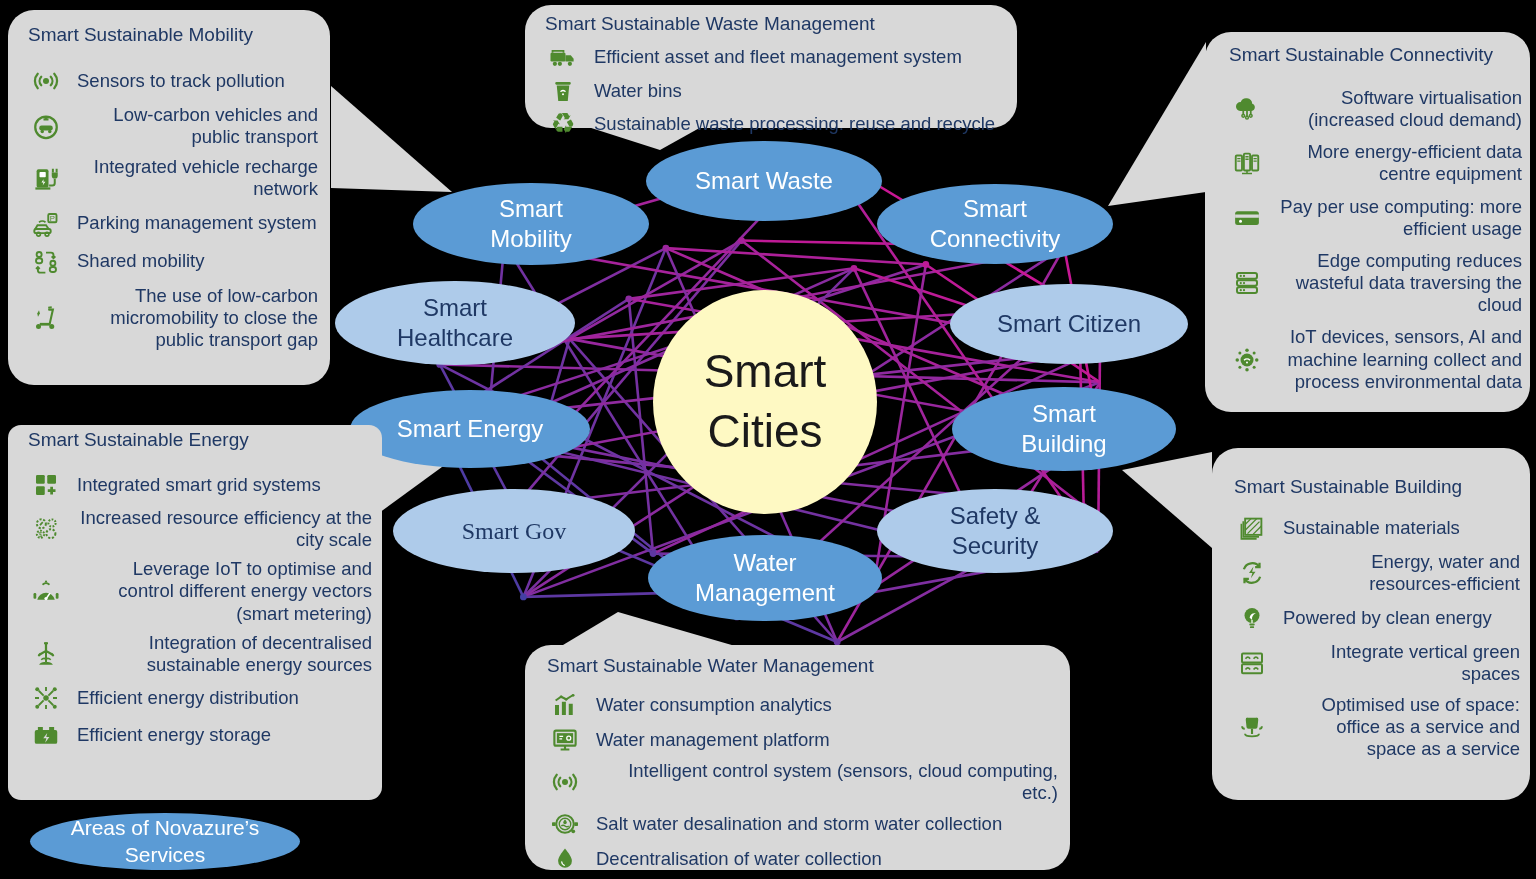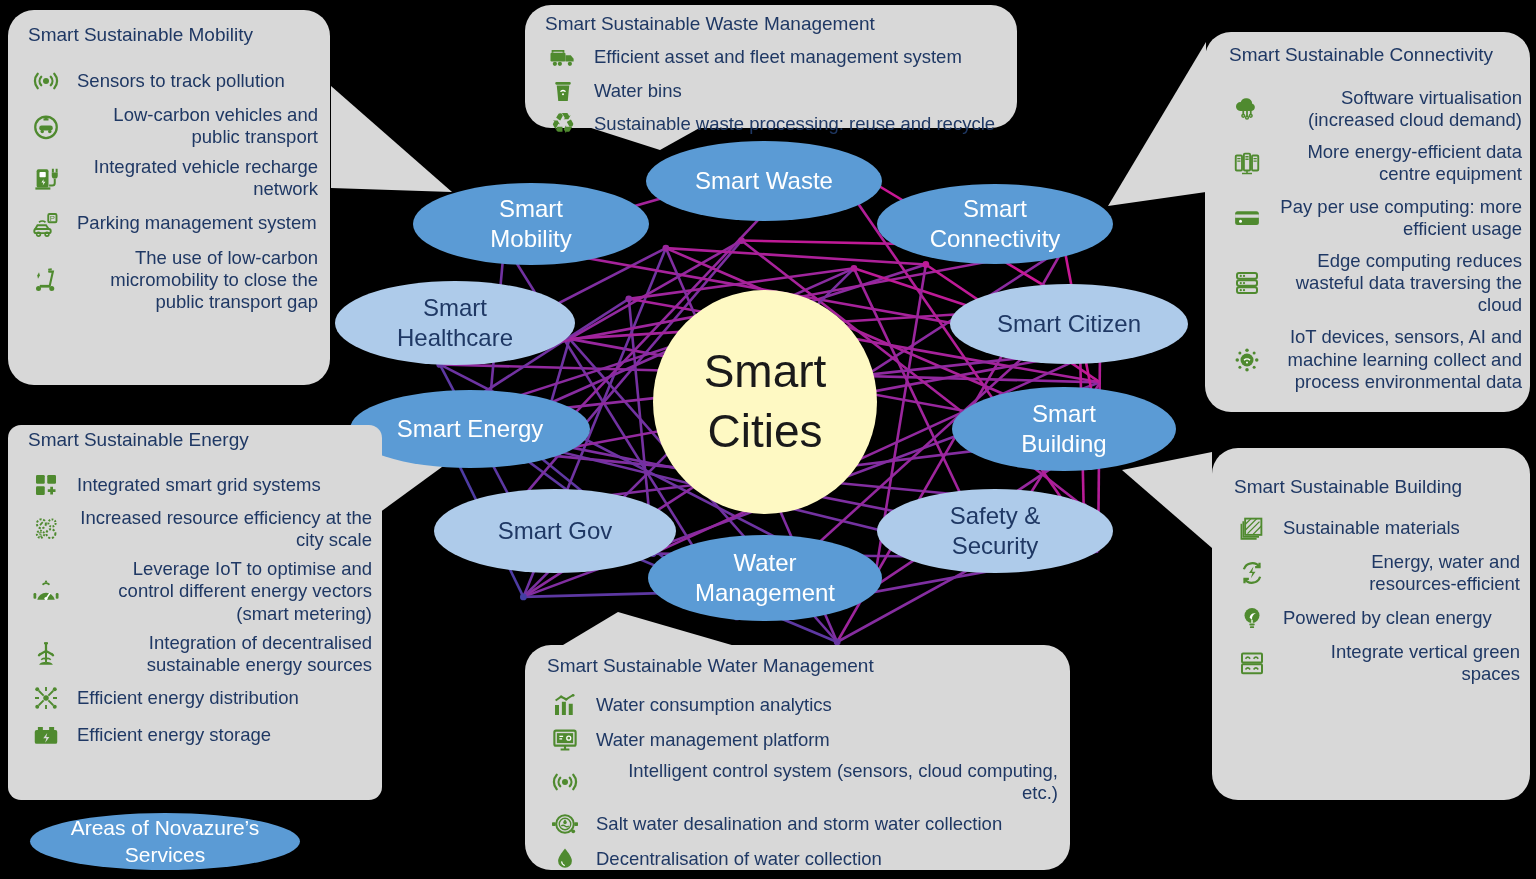--- a/index.html
+++ b/index.html
@@ -43,21 +43,21 @@
   #el-smart-mobility .nlabel{max-width:130px;}
   #el-smart-waste{left:646px;top:141px;width:236px;height:80px;}
   #el-smart-connectivity{left:877px;top:184px;width:236px;height:80px;}
   #el-smart-connectivity .nlabel{max-width:165px;}
   #el-smart-healthcare{left:335px;top:281px;width:240px;height:84px;}
   #el-smart-healthcare .nlabel{max-width:145px;}
   #el-smart-citizen{left:950px;top:284px;width:238px;height:80px;}
   #el-smart-energy{left:350px;top:390px;width:240px;height:78px;}
   #el-smart-building{left:952px;top:387px;width:224px;height:84px;}
   #el-smart-building .nlabel{max-width:120px;}
-  #el-smart-gov{left:434px;top:489px;width:242px;height:84px;}
+  #el-smart-gov{left:393px;top:489px;width:242px;height:84px;font-family:Liberation Serif, serif;}
   #el-safety-security{left:877px;top:489px;width:236px;height:84px;}
   #el-safety-security .nlabel{max-width:135px;}
   #el-water-management{left:648px;top:535px;width:234px;height:86px;}
   #el-water-management .nlabel{max-width:185px;}
 
   #center-circle{position:absolute;left:653px;top:290px;width:224px;height:224px;border-radius:50%;
     background:#fef9c3;display:flex;align-items:center;justify-content:center;text-align:center;}
   #center-circle .clabel{font-size:46px;line-height:1.3;color:#1a1a1a;max-width:160px;}
 
   #legend-ellipse{left:30px;top:813px;width:270px;height:57px;}
@@ -242,20 +242,33 @@
               <circle cx="6" cy="20.2" r="1.5" fill="none" stroke="#4F8A2F" stroke-width="1.3"></circle>
               <circle cx="12.8" cy="20.2" r="1.5" fill="none" stroke="#4F8A2F" stroke-width="1.3"></circle>
               <path d="M6.4 10.6a4.2 4.2 0 0 1 5.2 0" stroke="#4F8A2F" stroke-width="1.3" fill="none"></path>
             </svg>
           </span>
           <span class="itext">Parking management system</span>
         </div>
         <div class="item">
           <span class="icon">
             <svg viewBox="0 0 24 24">
+              <circle cx="6.5" cy="6" r="2" fill="none" stroke="#4F8A2F" stroke-width="1.5"></circle>
+              <rect x="4" y="9" width="5" height="4" rx="2" fill="none" stroke="#4F8A2F" stroke-width="1.5"></rect>
+              <circle cx="17.5" cy="13" r="2" fill="none" stroke="#4F8A2F" stroke-width="1.5"></circle>
+              <rect x="15" y="16" width="5" height="4" rx="2" fill="none" stroke="#4F8A2F" stroke-width="1.5"></rect>
+              <path d="M12 4.5h4a2 2 0 0 1 2 2V9m-1.5-1.5L18 9l1.5-1.5" fill="none" stroke="#4F8A2F" stroke-width="1.5"></path>
+              <path d="M11.5 20.5h-4a2 2 0 0 1-2-2V16m-1.5 1.5L5.5 16 7 17.5" fill="none" stroke="#4F8A2F" stroke-width="1.5"></path>
+            </svg>
+          </span>
+          <span class="itext">Shared mobility</span>
+        </div>
+        <div class="item">
+          <span class="icon">
+            <svg viewBox="0 0 24 24">
               <path d="M14.5 5.3h3l-2.5 11.2" fill="none" stroke="#4F8A2F" stroke-width="1.7" stroke-linecap="round"></path>
               <path d="M7 17h8.4" stroke="#4F8A2F" stroke-width="2.2"></path>
               <circle cx="6" cy="18.8" r="2" fill="#4F8A2F"></circle>
               <circle cx="16.6" cy="18.8" r="2" fill="#4F8A2F"></circle>
               <path d="M13.8 3.8l2.8-.4" stroke="#4F8A2F" stroke-width="1.5"></path>
               <path d="M5 8.4l1.4-2.6.7 2.6-1.5 2.5z" fill="#4F8A2F"></path>
             </svg>
           </span>
           <span class="itext">The use of low-carbon micromobility to close the public transport gap</span>
         </div>
@@ -554,20 +567,31 @@
         <div class="item">
           <span class="icon">
             <svg viewBox="0 0 24 24">
               <rect x="4" y="4.4" width="16" height="7.2" rx="0.8" fill="none" stroke="#4F8A2F" stroke-width="1.6"></rect>
               <rect x="4" y="13" width="16" height="7.2" rx="0.8" fill="none" stroke="#4F8A2F" stroke-width="1.6"></rect>
               <path d="M6.8 8.6c1.2-1.7 2.5-1.7 3.7 0M13.3 8.6c1.2-1.7 2.5-1.7 3.7 0M6.8 17.2c1.2-1.7 2.5-1.7 3.7 0M13.3 17.2c1.2-1.7 2.5-1.7 3.7 0" stroke="#4F8A2F" stroke-width="1.3" fill="none"></path>
             </svg>
           </span>
           <span class="itext">Integrate vertical green spaces</span>
         </div>
+        <div class="item">
+          <span class="icon">
+            <svg viewBox="0 0 24 24">
+              <path d="M8.5 4.5h7A1.5 1.5 0 0 1 17 6.2l-.6 5.8a1.5 1.5 0 0 1-1.5 1.4H9.1a1.5 1.5 0 0 1-1.5-1.4L7 6.2a1.5 1.5 0 0 1 1.5-1.7z" fill="#4F8A2F"></path>
+              <path d="M6.2 13.4c-1.5 0-2.1-1-2.1-2.1M17.8 13.4c1.5 0 2.1-1 2.1-2.1" stroke="#4F8A2F" stroke-width="1.5" fill="none"></path>
+              <path d="M12 13.4v4.2" stroke="#4F8A2F" stroke-width="1.7"></path>
+              <path d="M6.4 17.4c0 1.3 2.5 2.1 5.6 2.1s5.6-.8 5.6-2.1" stroke="#4F8A2F" stroke-width="1.5" fill="none"></path>
+            </svg>
+          </span>
+          <span class="itext">Optimised use of space: office as a service and space as a service</span>
+        </div>
       </div>
   </div>
 
   <div class="node medium" id="legend-ellipse">
     <span class="nlabel">Areas of Novazure’s Services</span>
   </div>
 
 </div>
 
 </body></html>

